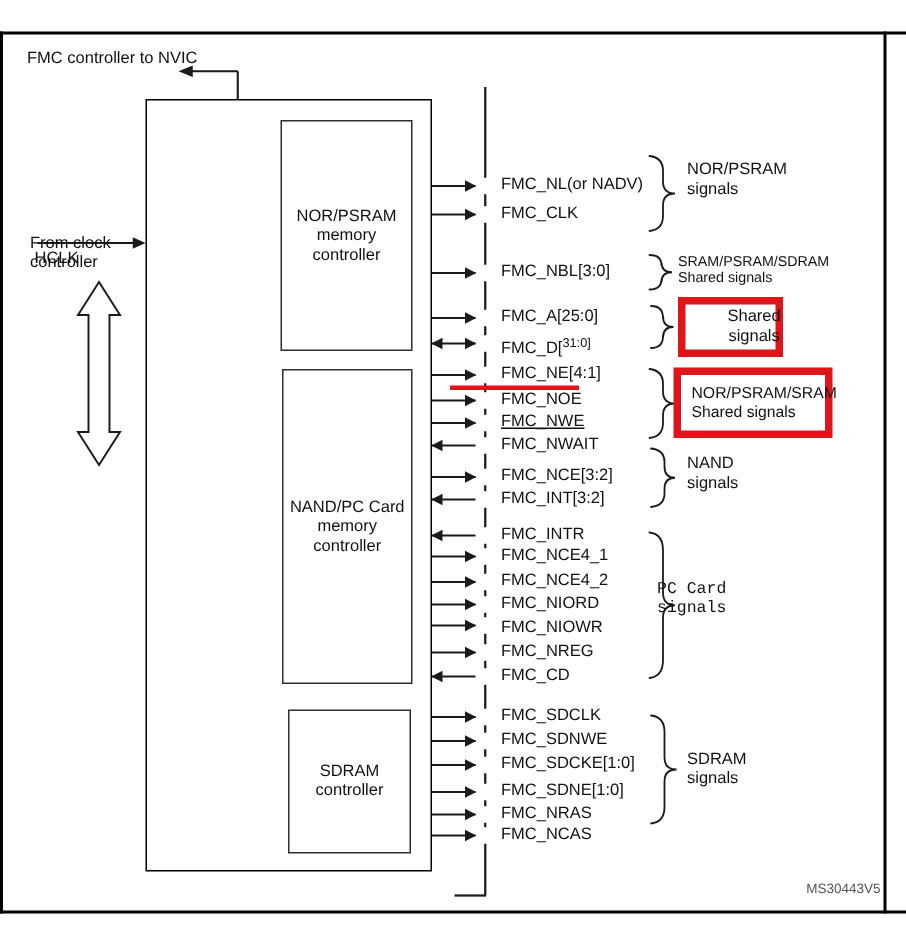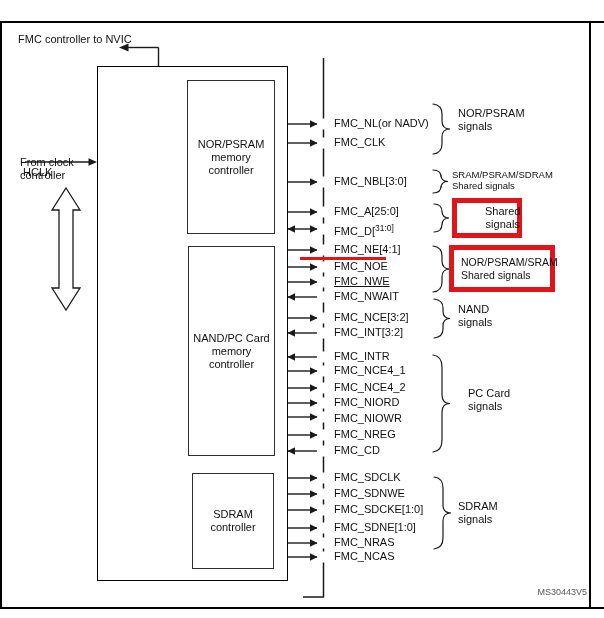--- a/index.html
+++ b/index.html
@@ -212,21 +212,21 @@
   <div class="redbox" style="left:449px;top:245px;width:96px;height:37px;">
     <div class="grp" style="left:7px;top:6px;font-size:10.5px;">
       <div>NOR/PSRAM/SRAM</div>
       <div>Shared signals</div>
     </div>
   </div>
   <div class="grp" style="left:458px;top:303px;">
     <div>NAND</div>
     <div>signals</div>
   </div>
-  <div class="grp" style="left:468px;top:387px;">
+  <div class="grp" style="left:438px;top:387px;font-family:Liberation Mono, monospace;">
     <div>PC Card</div>
     <div>signals</div>
   </div>
   <div class="grp" style="left:458px;top:500px;">
     <div>SDRAM</div>
     <div>signals</div>
   </div>
 
   <div class="code">MS30443V5</div>
 </div>

